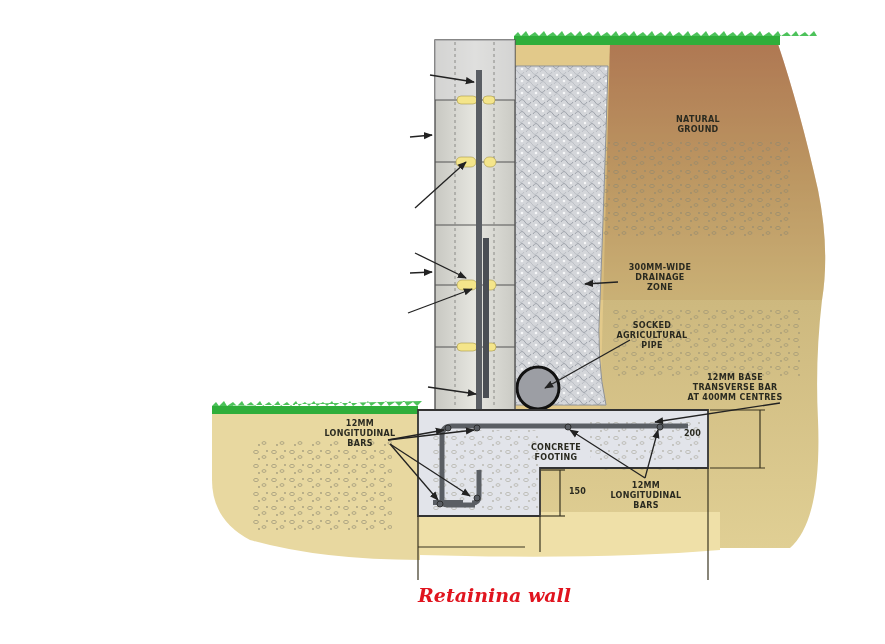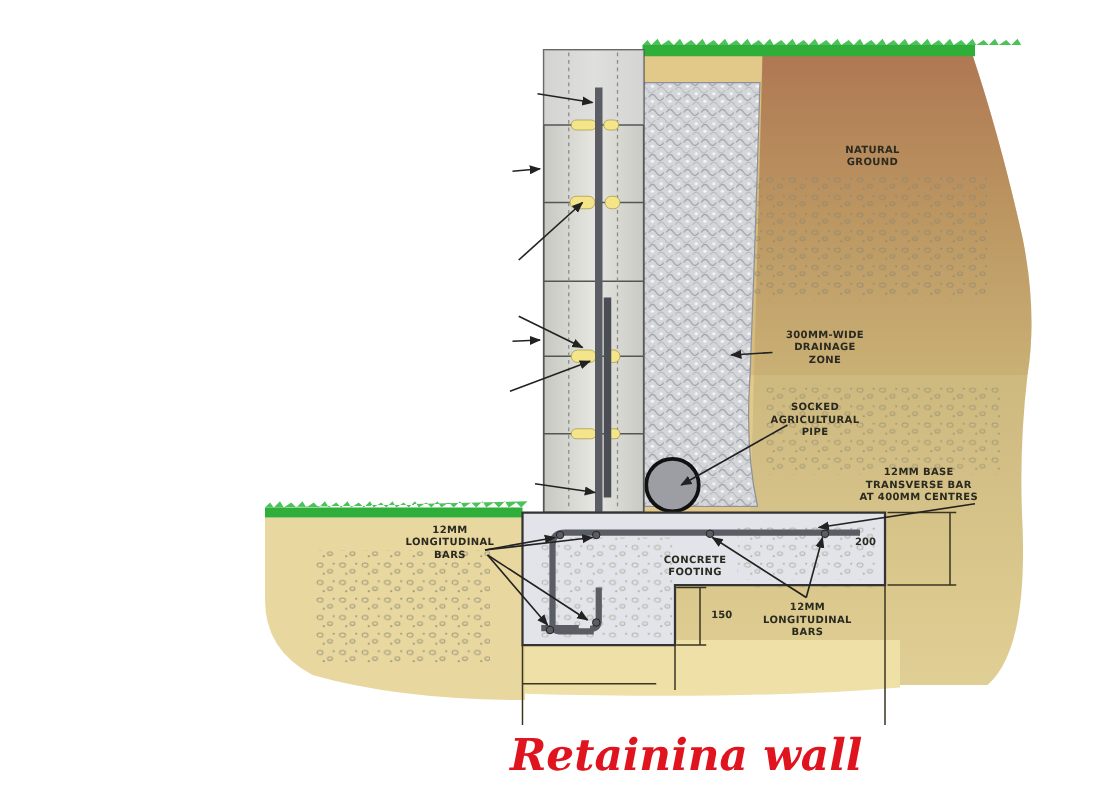--- a/index.html
+++ b/index.html
@@ -1,23 +1,23 @@
 <!DOCTYPE html>
 <html><head>
 <meta charset="utf-8">
 <style>
   html, body { margin:0; padding:0; background:#ffffff; }
   body { width:885px; height:644px; position:relative; overflow:hidden; font-family:"DejaVu Sans", sans-serif; }
   #diagram { position:absolute; left:0; top:0; width:885px; height:644px; }
   .lbl { font-family:"DejaVu Sans", sans-serif; font-weight:bold; font-size:8px; fill:#2a2a20; letter-spacing:0.3px; }
   .dim { font-family:"DejaVu Sans", sans-serif; font-weight:bold; font-size:8px; fill:#2a2a20; }
   .caption {
-    position:absolute; left:408px; top:584px; width:240px;
+    position:absolute; left:418px; top:584px; width:240px;
     font-family:"DejaVu Serif", serif; font-style:italic; font-weight:bold;
-    font-size:35px; color:#e0141e; white-space:nowrap;
+    font-size:19px; color:#e0141e; white-space:nowrap;
   }
 </style>
 </head>
 <body>
 
 <svg id="diagram" viewBox="0 0 885 644" xmlns="http://www.w3.org/2000/svg">
   <defs>
     <linearGradient id="natGrad" x1="0" y1="0" x2="0" y2="1">
       <stop offset="0" stop-color="#a5634a"></stop>
       <stop offset="0.25" stop-color="#b89060"></stop>

